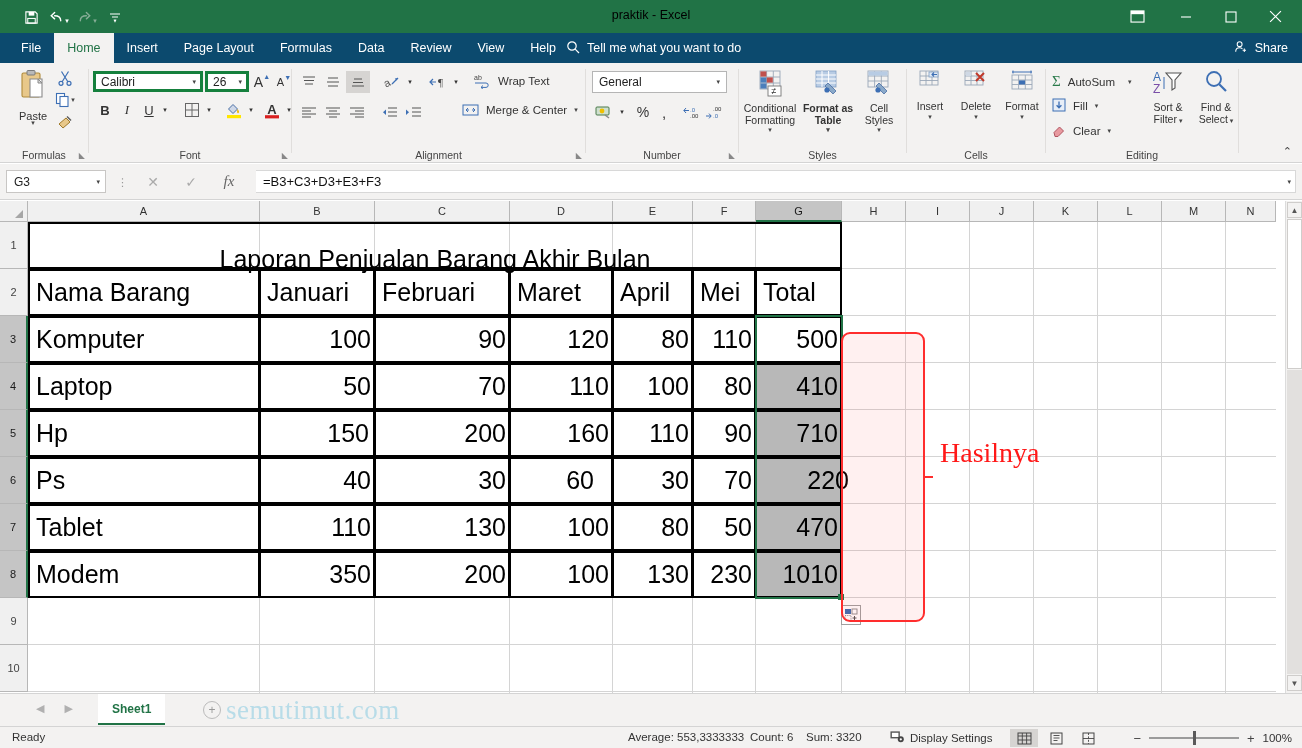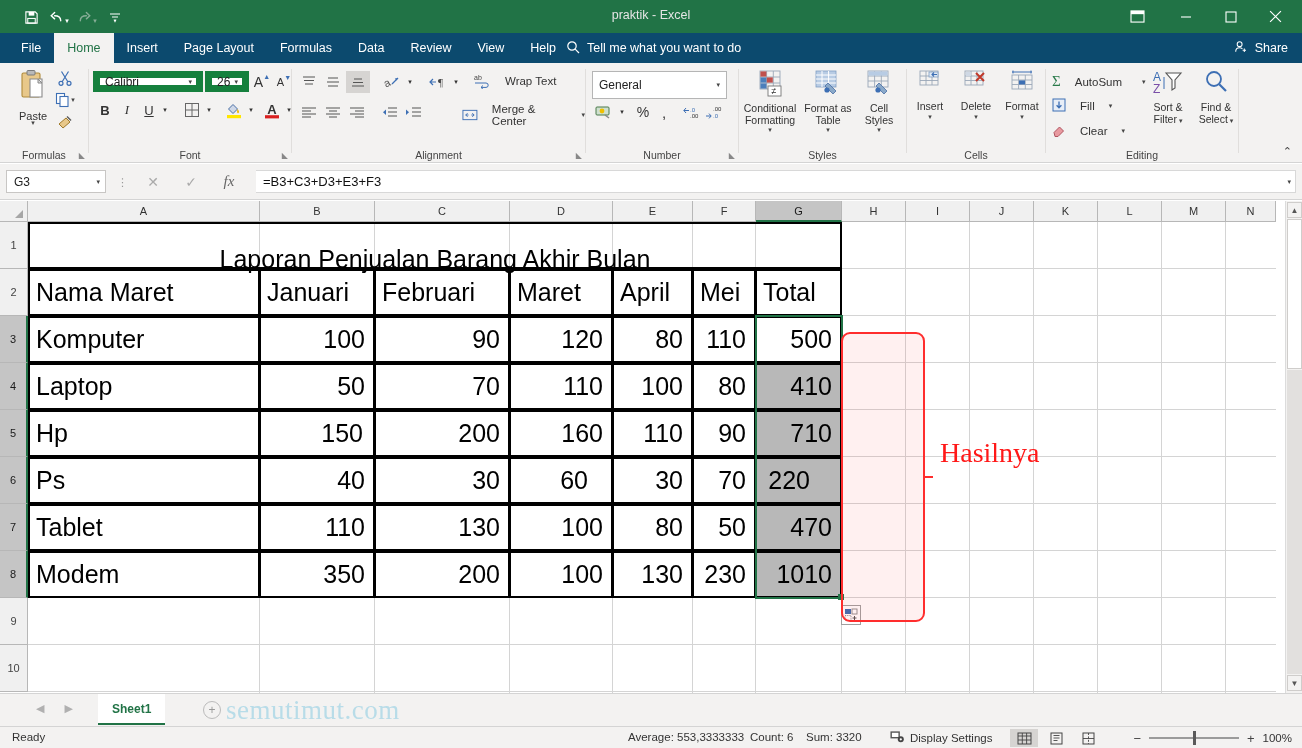--- a/index.html
+++ b/index.html
@@ -19,21 +19,21 @@
   }
   .qat { position: absolute; left: 18px; top: 5px; display: flex; align-items: center; gap: 2px; }
   .qat-btn {
     width: 26px; height: 24px; display: flex; align-items: center; justify-content: center;
     color: #ffffff; font-size: 14px; line-height: 1;
   }
   .qat-btn.dim { color: #87ad97; }
   .qat-caret { font-size: 7px; margin-left: 1px; position: relative; top: 3px; }
   .win-title {
     position: absolute; left: 0; top: 8px; width: 1302px; text-align: center;
-    color: #e5e5e5; font-size: 12.5px;
+    color: #000000; font-size: 12.5px;
   }
   .win-ctrls { position: absolute; right: 4px; top: 0; display: flex; height: 33px; align-items: center; }
   .win-btn { width: 45px; height: 33px; display: flex; align-items: center; justify-content: center; color: #fff; }
   .ribdisp { position: absolute; right: 145px; top: 0; width: 40px; height: 33px; display: flex; align-items: center; justify-content: center; }
 
   
   .tabstrip {
     position: absolute; left: 0; top: 33px; width: 1302px; height: 30px;
     background: #0c4a6e;
   }
@@ -64,39 +64,39 @@
   .rgroup-dlg { position: absolute; bottom: 3px; right: 3px; font-size: 8px; color: #888; }
   .rsep { position: absolute; top: 6px; width: 1px; height: 84px; background: #e0dedc; }
 
   
   .paste-btn { position: absolute; left: 10px; top: 6px; width: 46px; text-align: center; }
   .paste-lbl { font-size: 11px; color: #333; margin-top: 1px; }
   .cb-small { position: absolute; width: 26px; height: 22px; display: flex; align-items: center; justify-content: center; }
 
   
   .combo {
-    position: absolute; background: #ffffff; border: 7px solid #15803d;
+    position: absolute; background: #ffffff; border: 3px solid #15803d;
     font-size: 12px; color: #222; display: flex; align-items: center; padding-left: 5px;
   }
   .combo .arrow { position: absolute; right: 4px; font-size: 7px; color: #444; }
   .ficon {
     position: absolute; display: flex; align-items: center; justify-content: center;
     font-size: 13px; color: #333;
   }
 
   
   .numcombo {
     position: absolute; background: #ffffff; border: 1px solid #b5b5b5;
     font-size: 12px; color: #222; display: flex; align-items: center; padding-left: 6px;
   }
 
   .bigbtn { position: absolute; text-align: center; width: 56px; }
   .bigbtn .t { font-size: 10.5px; color: #333; line-height: 11.5px; }
 
-  .smallrow { position: absolute; display: flex; align-items: center; gap: 14px; font-size: 11.5px; color: #333; }
+  .smallrow { position: absolute; display: flex; align-items: center; gap: 7px; font-size: 11.5px; color: #333; }
 
   
   .fbar {
     position: absolute; left: 0; top: 164px; width: 1302px; height: 36px;
     background: #f3f2f1; border-bottom: 1px solid #d4d4d4;
   }
   .namebox {
     position: absolute; left: 6px; top: 6px; width: 100px; height: 23px;
     background: #ffffff; border: 1px solid #c8c6c4; font-size: 12px; color: #222;
     display: flex; align-items: center; padding-left: 7px;
@@ -136,21 +136,21 @@
   }
   .rowh.sel { background: #c5c5c5; border-right: 2px solid #217346; color: #1a1a1a; }
 
   .cells { position: absolute; left: 28px; top: 21px; width: 1248px; height: 471px; overflow: hidden; }
   .gl-v { position: absolute; top: 0; width: 1px; height: 471px; background: #d4d4d4; }
   .gl-h { position: absolute; left: 0; height: 1px; width: 1248px; background: #d4d4d4; }
 
   .cell { position: absolute; font-size: 25px; color: #000; display: flex; align-items: center;
           font-family: "Liberation Sans", sans-serif; white-space: nowrap; overflow: hidden; }
   .cell.ctr { justify-content: center; }
-  .cell.rgt { justify-content: flex-end; padding-right: 8px; }
+  .cell.rgt { justify-content: flex-end; padding-right: 2px; }
   .cell.lft { justify-content: flex-start; padding-left: 6px; }
   .bx { position: absolute; border: 2px solid #000; background: transparent; }
   .fill-sel { position: absolute; background: #b8b8b8; }
 
   .selbox { position: absolute; border: 2px solid #217346; pointer-events: none; }
   .selhandle { position: absolute; width: 6px; height: 6px; background: #217346; }
   .quickfill {
     position: absolute; width: 20px; height: 20px; background: #ffffff;
     border: 1px solid #a0a0a0; display: flex; align-items: center; justify-content: center;
   }
@@ -458,21 +458,21 @@
           </svg>
         <span>Merge &amp; Center</span>
         <span style="font-size:7px;color:#444;">▾</span>
       </div>
       <div class="rgroup-label">Alignment</div>
       <div class="rgroup-dlg">◣</div>
     </div>
     <div class="rsep" style="left:585px;"></div>
 
     <div class="rgroup" style="left:586px; width:152px;">
-      <div class="numcombo" style="left:6px; top:8px; width:135px; height:28px;">
+      <div class="numcombo" style="left:6px; top:8px; width:135px; height:22px;">
         <span>General</span>
         <span class="arrow" style="position:absolute;right:6px;font-size:7px;color:#444;">▾</span>
       </div>
       <div class="ficon" style="left:6px; top:38px; width:24px; height:22px;">
         <svg width="18" height="16" viewBox="0 0 18 16">
             <rect x="1" y="3" width="13" height="8" rx="1" fill="#cfe0cf" stroke="#4a7a4a" stroke-width="1"></rect>
             <circle cx="7" cy="7" r="2.4" fill="#f0c000"></circle>
             <path d="M10 11l4 3" stroke="#888" stroke-width="1.4"></path>
           </svg>
       </div>
@@ -512,21 +512,21 @@
             <rect x="7.4" y="2.4" width="6" height="5.2" fill="#c0504d"></rect>
             <rect x="7.4" y="8.4" width="6" height="5.2" fill="#4a7ebb"></rect>
             <rect x="7.4" y="14.4" width="6" height="5.2" fill="#4a7ebb"></rect>
             <rect x="13.8" y="8.4" width="6" height="5.2" fill="#c0504d"></rect>
             <rect x="15" y="17" width="13" height="10" fill="#fff" stroke="#777" stroke-width="0.9"></rect>
             <text x="21" y="25" font-size="9" text-anchor="middle" fill="#333" font-family="Liberation Sans">≠</text>
           </svg>
         <div class="t">Conditional Formatting</div>
         <div style="font-size:7px;color:#444;">▾</div>
       </div>
-      <div class="bigbtn" style="left:62px; top:6px; width:54px;">
+      <div class="bigbtn" style="left:62px; top:6px; width:54px;font-weight:bold;">
         <svg width="32" height="30" viewBox="0 0 32 30">
             <g fill="#b8cce4" stroke="#7f9fc4" stroke-width="0.8">
               <rect x="4" y="2" width="20" height="16"></rect>
             </g>
             <g stroke="#fff" stroke-width="1">
               <path d="M4 6h20M4 10h20M4 14h20M10 2v16M16.6 2v16"></path>
             </g>
             <path d="M16 14l8 8-3 3-8-8z" fill="#8aa9c9" stroke="#4a6fa5" stroke-width="0.8"></path>
             <circle cx="15" cy="21" r="2.6" fill="#3d6fb4"></circle>
           </svg>
@@ -778,21 +778,21 @@
       <div class="bx" style="left:0px;   top:329px; width:232px; height:47px;"></div>
       <div class="bx" style="left:231px; top:329px; width:116px; height:47px;"></div>
       <div class="bx" style="left:346px; top:329px; width:136px; height:47px;"></div>
       <div class="bx" style="left:481px; top:329px; width:104px; height:47px;"></div>
       <div class="bx" style="left:584px; top:329px; width:81px;  height:47px;"></div>
       <div class="bx" style="left:664px; top:329px; width:64px;  height:47px;"></div>
       <div class="bx" style="left:727px; top:329px; width:87px;  height:47px;"></div>
 
       <div class="cell ctr" style="left:2px;  top:16px;  width:810px; height:43px;">Laporan Penjualan Barang Akhir Bulan</div>
 
-      <div class="cell lft" style="left:2px;   top:49px; width:228px; height:43px;">Nama Maret</div>
+      <div class="cell lft" style="left:2px;   top:49px; width:228px; height:43px;">Nama Barang</div>
       <div class="cell lft" style="left:233px; top:49px; width:112px; height:43px;">Januari</div>
       <div class="cell lft" style="left:348px; top:49px; width:132px; height:43px;">Februari</div>
       <div class="cell lft" style="left:483px; top:49px; width:100px; height:43px;">Maret</div>
       <div class="cell lft" style="left:586px; top:49px; width:77px;  height:43px;">April</div>
       <div class="cell lft" style="left:666px; top:49px; width:60px;  height:43px;">Mei</div>
       <div class="cell lft" style="left:729px; top:49px; width:83px;  height:43px;">Total</div>
 
       <div class="cell lft" style="left:2px;   top:96px; width:228px; height:43px;">Komputer</div>
       <div class="cell rgt" style="left:233px; top:96px; width:112px; height:43px;">100</div>
       <div class="cell rgt" style="left:348px; top:96px; width:132px; height:43px;">90</div>
@@ -816,21 +816,21 @@
       <div class="cell rgt" style="left:586px; top:190px; width:77px;  height:43px;">110</div>
       <div class="cell rgt" style="left:666px; top:190px; width:60px;  height:43px;">90</div>
       <div class="cell rgt" style="left:729px; top:190px; width:83px;  height:43px;">710</div>
 
       <div class="cell lft" style="left:2px;   top:237px; width:228px; height:43px;">Ps</div>
       <div class="cell rgt" style="left:233px; top:237px; width:112px; height:43px;">40</div>
       <div class="cell rgt" style="left:348px; top:237px; width:132px; height:43px;">30</div>
       <div class="cell rgt" style="left:483px; top:237px; width:85px; height:43px;">60</div>
       <div class="cell rgt" style="left:586px; top:237px; width:77px;  height:43px;">30</div>
       <div class="cell rgt" style="left:666px; top:237px; width:60px;  height:43px;">70</div>
-      <div class="cell rgt" style="left:713px; top:237px; width:77px;  height:43px;">220</div>
+      <div class="cell rgt" style="left:746px; top:237px; width:77px;  height:43px;">220</div>
 
       <div class="cell lft" style="left:2px;   top:284px; width:228px; height:43px;">Tablet</div>
       <div class="cell rgt" style="left:233px; top:284px; width:112px; height:43px;">110</div>
       <div class="cell rgt" style="left:348px; top:284px; width:132px; height:43px;">130</div>
       <div class="cell rgt" style="left:483px; top:284px; width:100px; height:43px;">100</div>
       <div class="cell rgt" style="left:586px; top:284px; width:77px;  height:43px;">80</div>
       <div class="cell rgt" style="left:666px; top:284px; width:60px;  height:43px;">50</div>
       <div class="cell rgt" style="left:729px; top:284px; width:83px;  height:43px;">470</div>
 
       <div class="cell lft" style="left:2px;   top:331px; width:228px; height:43px;">Modem</div>

